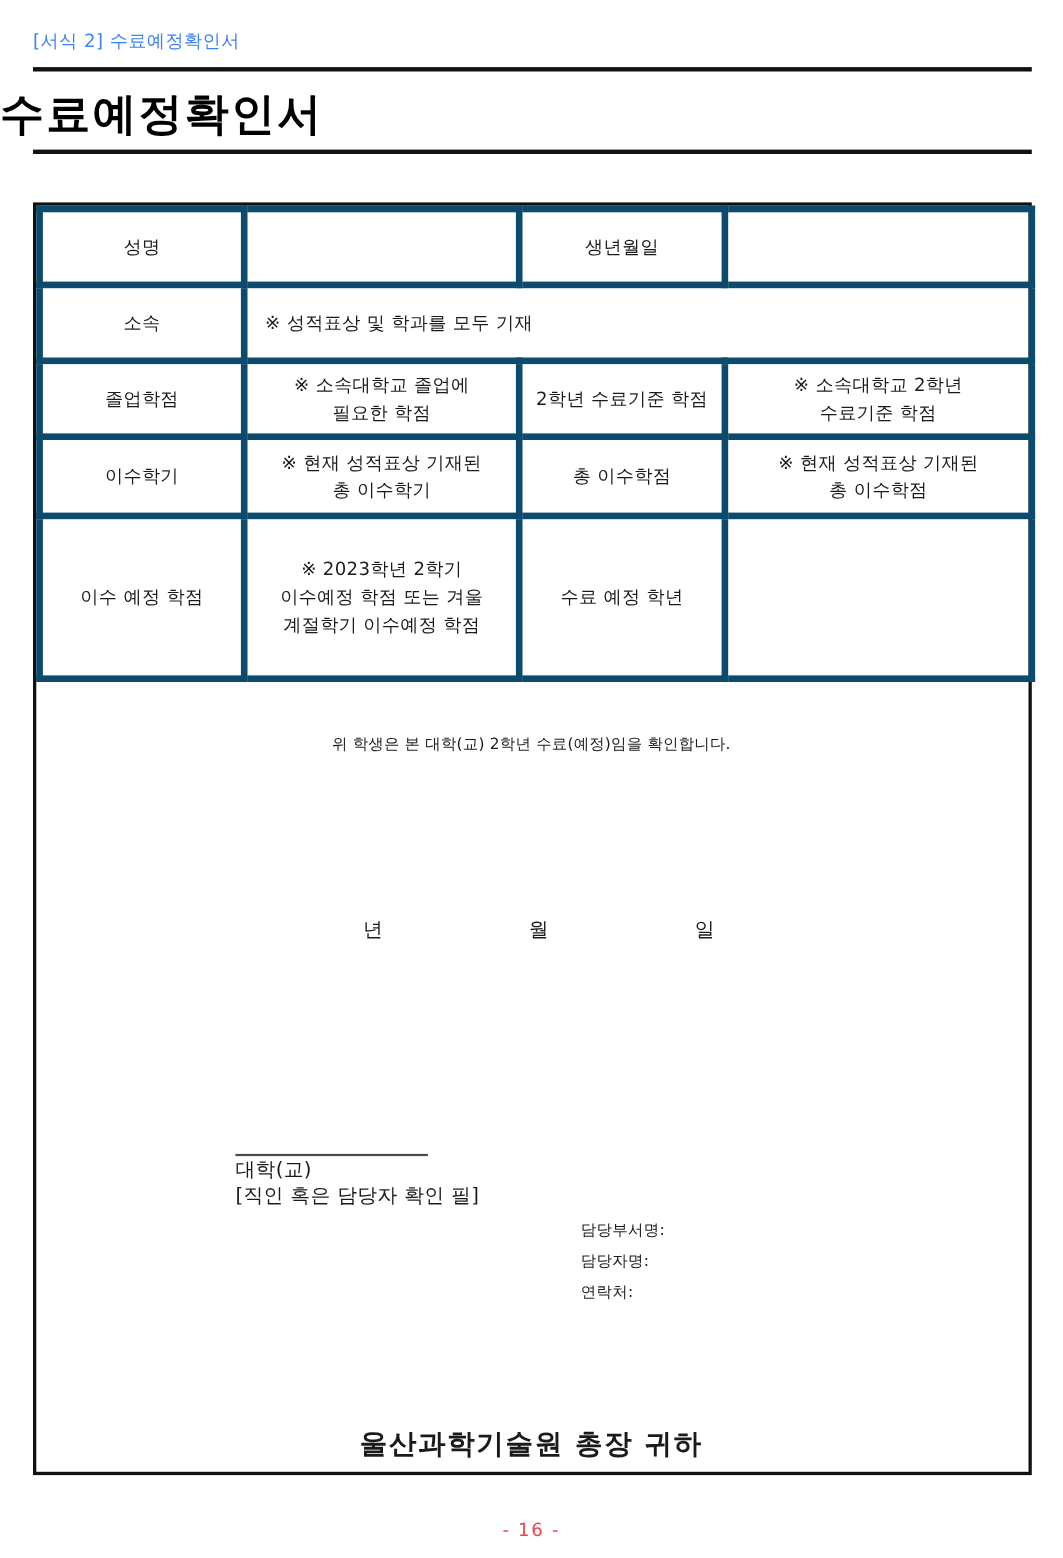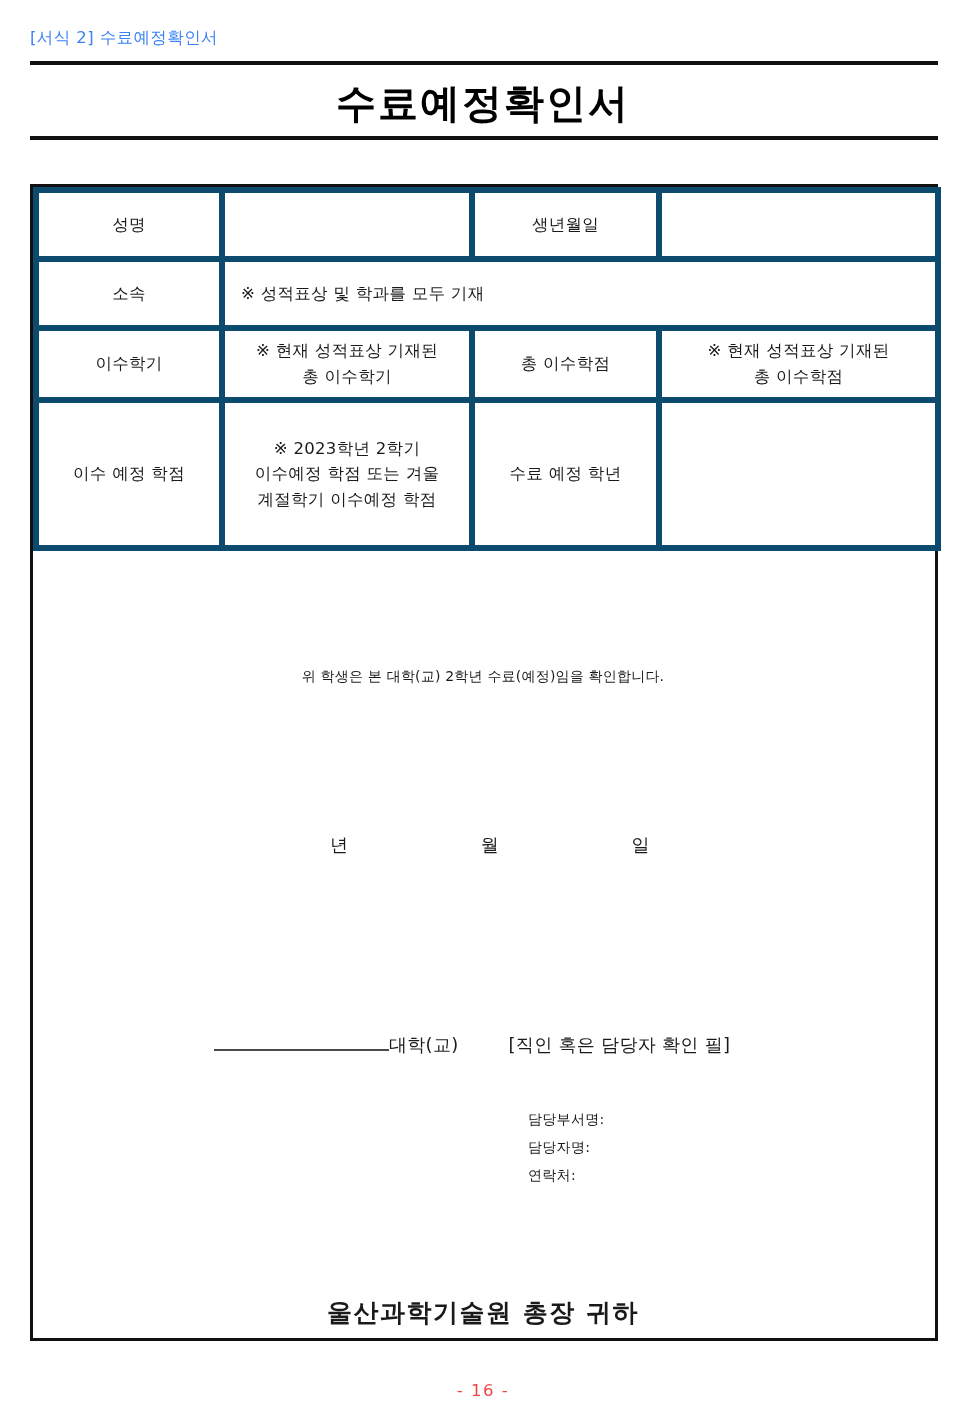--- a/index.html
+++ b/index.html
@@ -40,21 +40,20 @@
     border-top: 4px solid #111;
   }
   .rule-top { top: 61px; }
   .rule-bottom { top: 136px; }
 
   .doc-title {
     position: absolute;
     left: 0;
     right: 0;
     top: 76px;
-    text-align: center;
     font-size: 40px;
     font-weight: bold;
     letter-spacing: 2px;
     color: #000;
   }
 
   
   .frame {
     position: absolute;
     left: 30px;
@@ -124,20 +123,21 @@
 
   .sign-row {
     position: absolute;
     top: 1032px;
     left: 214px;
     display: flex;
     align-items: baseline;
     font-size: 18px;
     letter-spacing: 0.3px;
     white-space: nowrap;
+    flex-direction: column;
   }
   .sign-blank {
     display: inline-block;
     width: 175px;
     border-bottom: 2px solid #4a4a4a;
     height: 17px;
   }
   .sign-univ { margin-right: 50px; }
 
   .contact {
@@ -195,20 +195,32 @@
       <tr class="row-h63">
         <td class="label">성명</td>
         <td class="blank"></td>
         <td class="label">생년월일</td>
         <td class="blank"></td>
       </tr>
       <tr class="row-h63">
         <td class="label">소속</td>
         <td class="note-left" colspan="3">※ 성적표상 및 학과를 모두 기재</td>
       </tr>
+      <tr class="row-h63">
+        <td class="label">졸업학점</td>
+        <td>
+          <span>※ 소속대학교 졸업에</span><br>
+          <span>필요한 학점</span>
+        </td>
+        <td class="tight">2학년 수료기준 학점</td>
+        <td>
+          <span>※ 소속대학교 2학년</span><br>
+          <span>수료기준 학점</span>
+        </td>
+      </tr>
       <tr class="row-h66">
         <td class="label">이수학기</td>
         <td>
           <span>※ 현재 성적표상 기재된</span><br>
           <span>총 이수학기</span>
         </td>
         <td>총 이수학점</td>
         <td>
           <span>※ 현재 성적표상 기재된</span><br>
           <span>총 이수학점</span>

